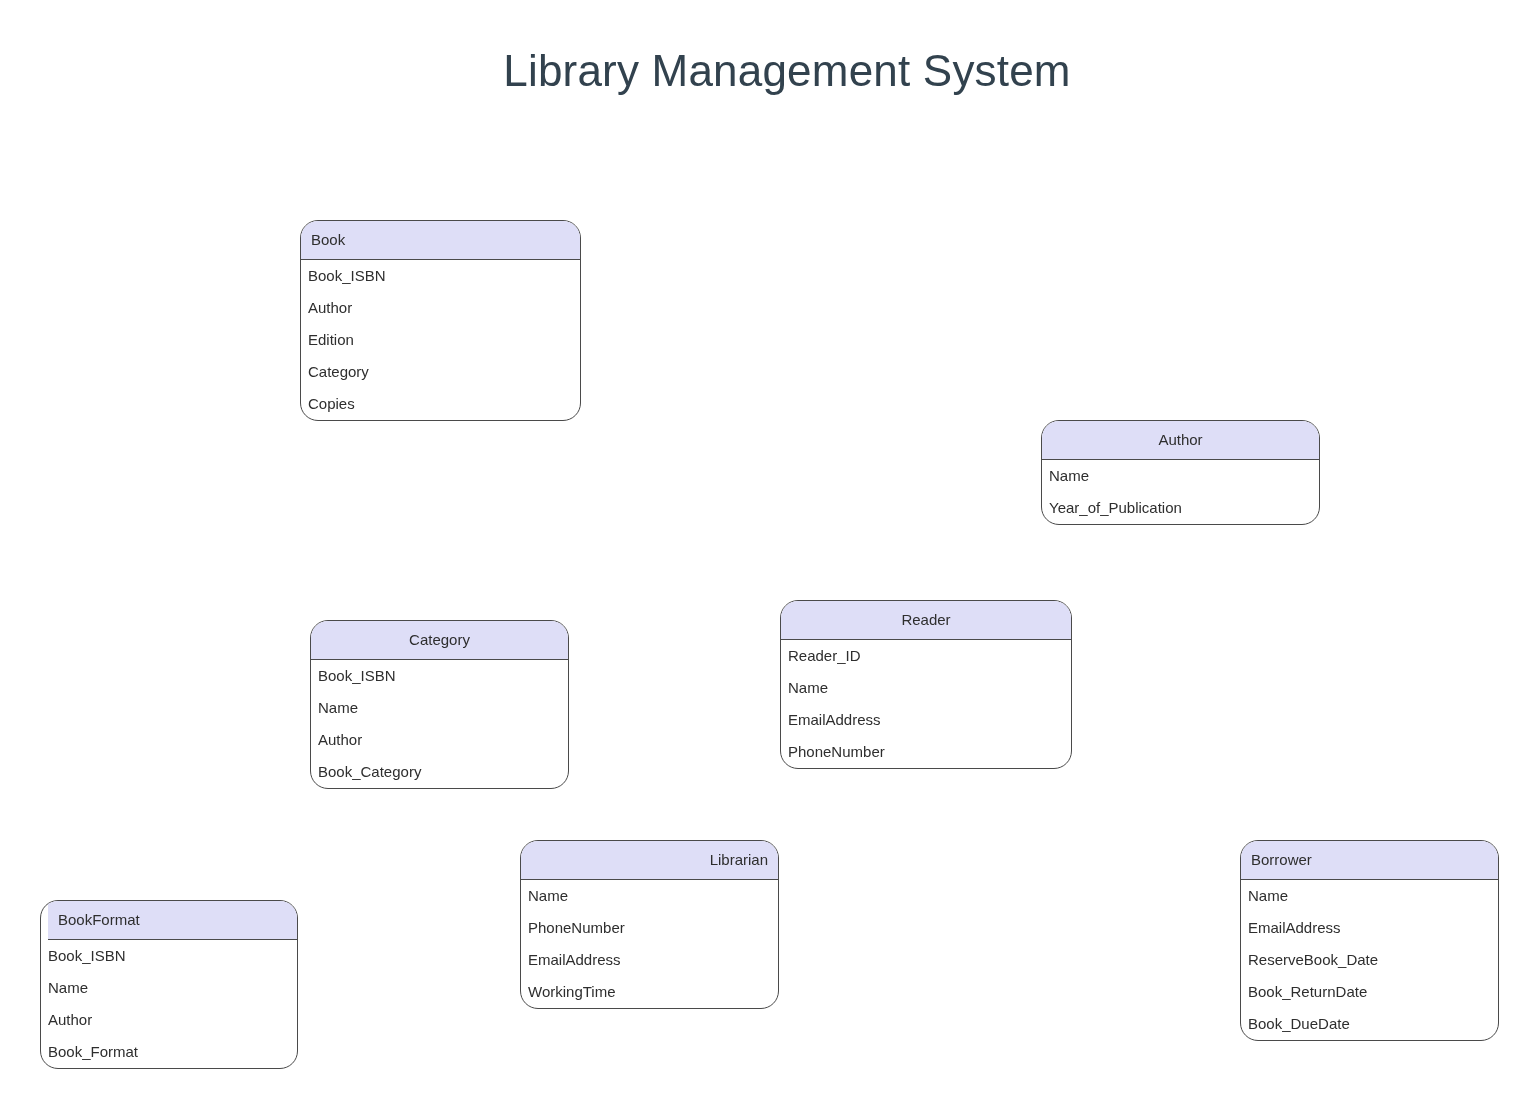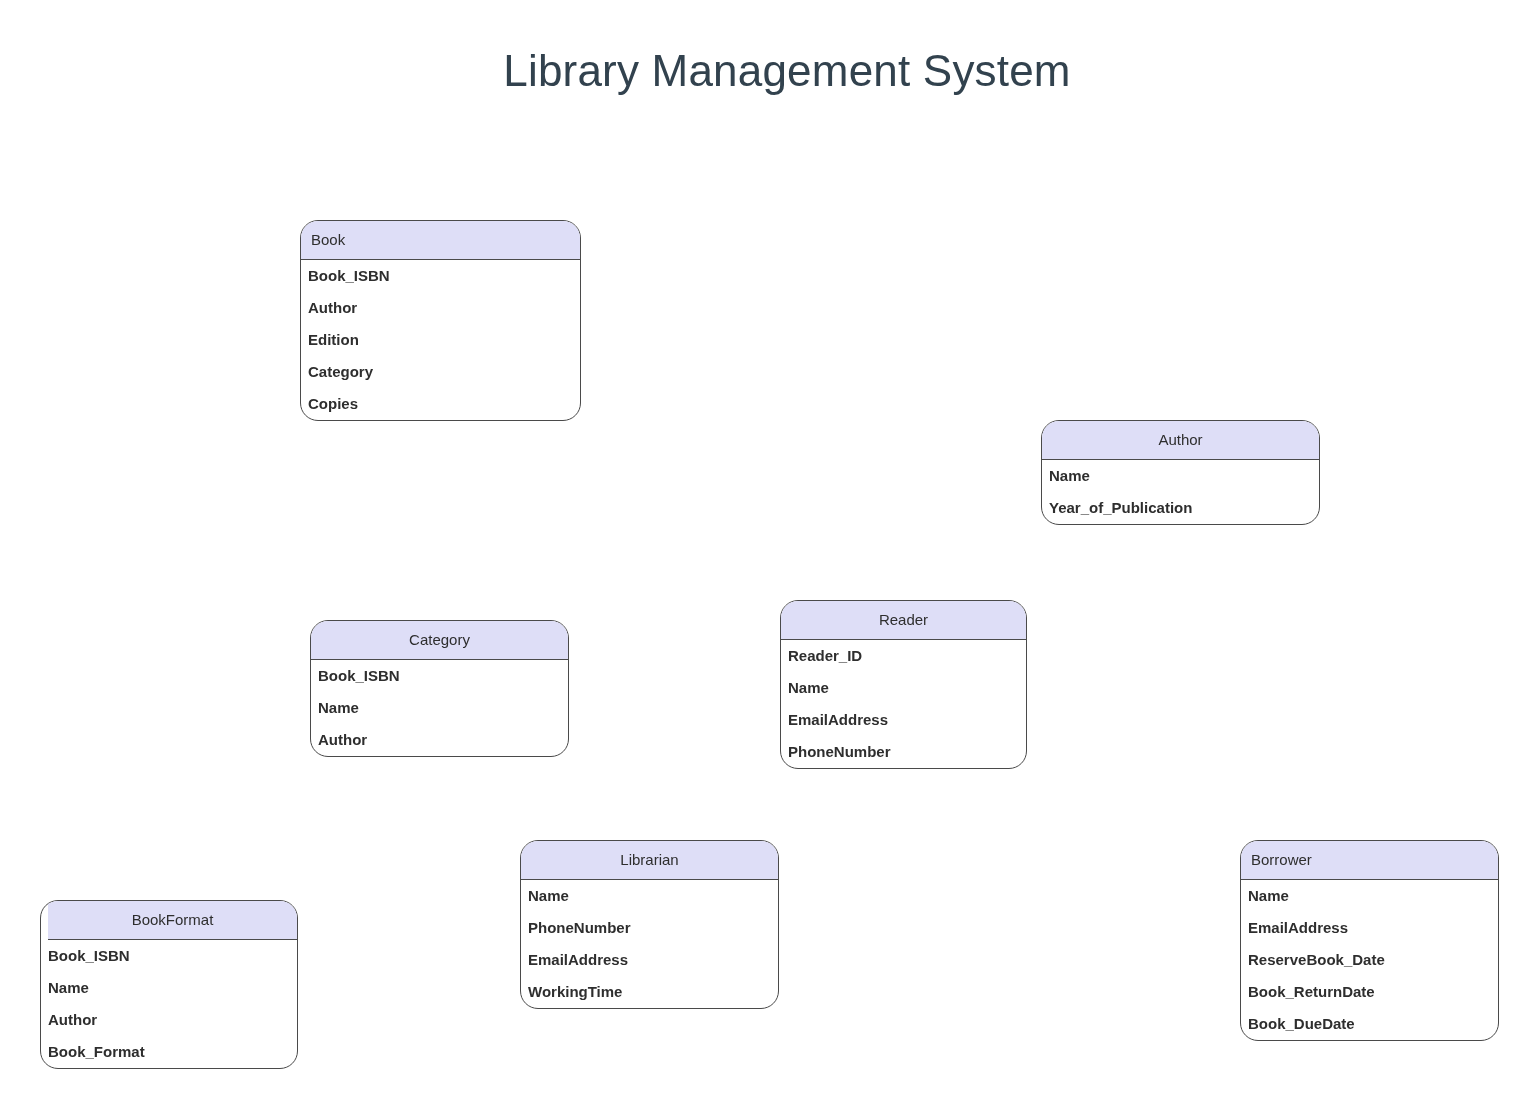--- a/index.html
+++ b/index.html
@@ -41,21 +41,20 @@
     padding: 0 10px;
   }
   .entity-row {
     height: 32px;
     line-height: 32px;
     padding: 0 7px;
     font-size: 15px;
     color: var(--text-color, #2e2e2e);
     white-space: nowrap;
     overflow: hidden;
-    font-weight: bold;
   }
 </style>
 </head>
 <body>
 
 <div class="page">
   <div class="diagram-title">Library Management System</div>
   <div id="entity-layer">
   <div class="entity" style="left: 300px; top: 220px; width: 281px;">
     <div class="entity-header" style="text-align: left;">Book</div>
@@ -75,45 +74,46 @@
           <div class="entity-row">Year_of_Publication</div>
         </div>
   </div>
 
   <div class="entity" style="left: 310px; top: 620px; width: 259px;">
     <div class="entity-header" style="text-align: center;">Category</div>
     <div class="entity-fields">
           <div class="entity-row">Book_ISBN</div>
           <div class="entity-row">Name</div>
           <div class="entity-row">Author</div>
+          <div class="entity-row">Book_Category</div>
         </div>
   </div>
 
-  <div class="entity" style="left: 780px; top: 600px; width: 247px;">
+  <div class="entity" style="left: 780px; top: 600px; width: 292px;">
     <div class="entity-header" style="text-align: center;">Reader</div>
     <div class="entity-fields">
           <div class="entity-row">Reader_ID</div>
           <div class="entity-row">Name</div>
           <div class="entity-row">EmailAddress</div>
           <div class="entity-row">PhoneNumber</div>
         </div>
   </div>
 
   <div class="entity" style="left: 520px; top: 840px; width: 259px;">
-    <div class="entity-header" style="text-align: center;">Librarian</div>
+    <div class="entity-header" style="text-align: right;">Librarian</div>
     <div class="entity-fields">
           <div class="entity-row">Name</div>
           <div class="entity-row">PhoneNumber</div>
           <div class="entity-row">EmailAddress</div>
           <div class="entity-row">WorkingTime</div>
         </div>
   </div>
 
   <div class="entity" style="left: 40px; top: 900px; width: 258px;">
-    <div class="entity-header" style="text-align: center; margin-left: 7px;">BookFormat</div>
+    <div class="entity-header" style="text-align: left; margin-left: 7px;">BookFormat</div>
     <div class="entity-fields">
           <div class="entity-row">Book_ISBN</div>
           <div class="entity-row">Name</div>
           <div class="entity-row">Author</div>
           <div class="entity-row">Book_Format</div>
         </div>
   </div>
 
   <div class="entity" style="left: 1240px; top: 840px; width: 259px;">
     <div class="entity-header" style="text-align: left;">Borrower</div>

